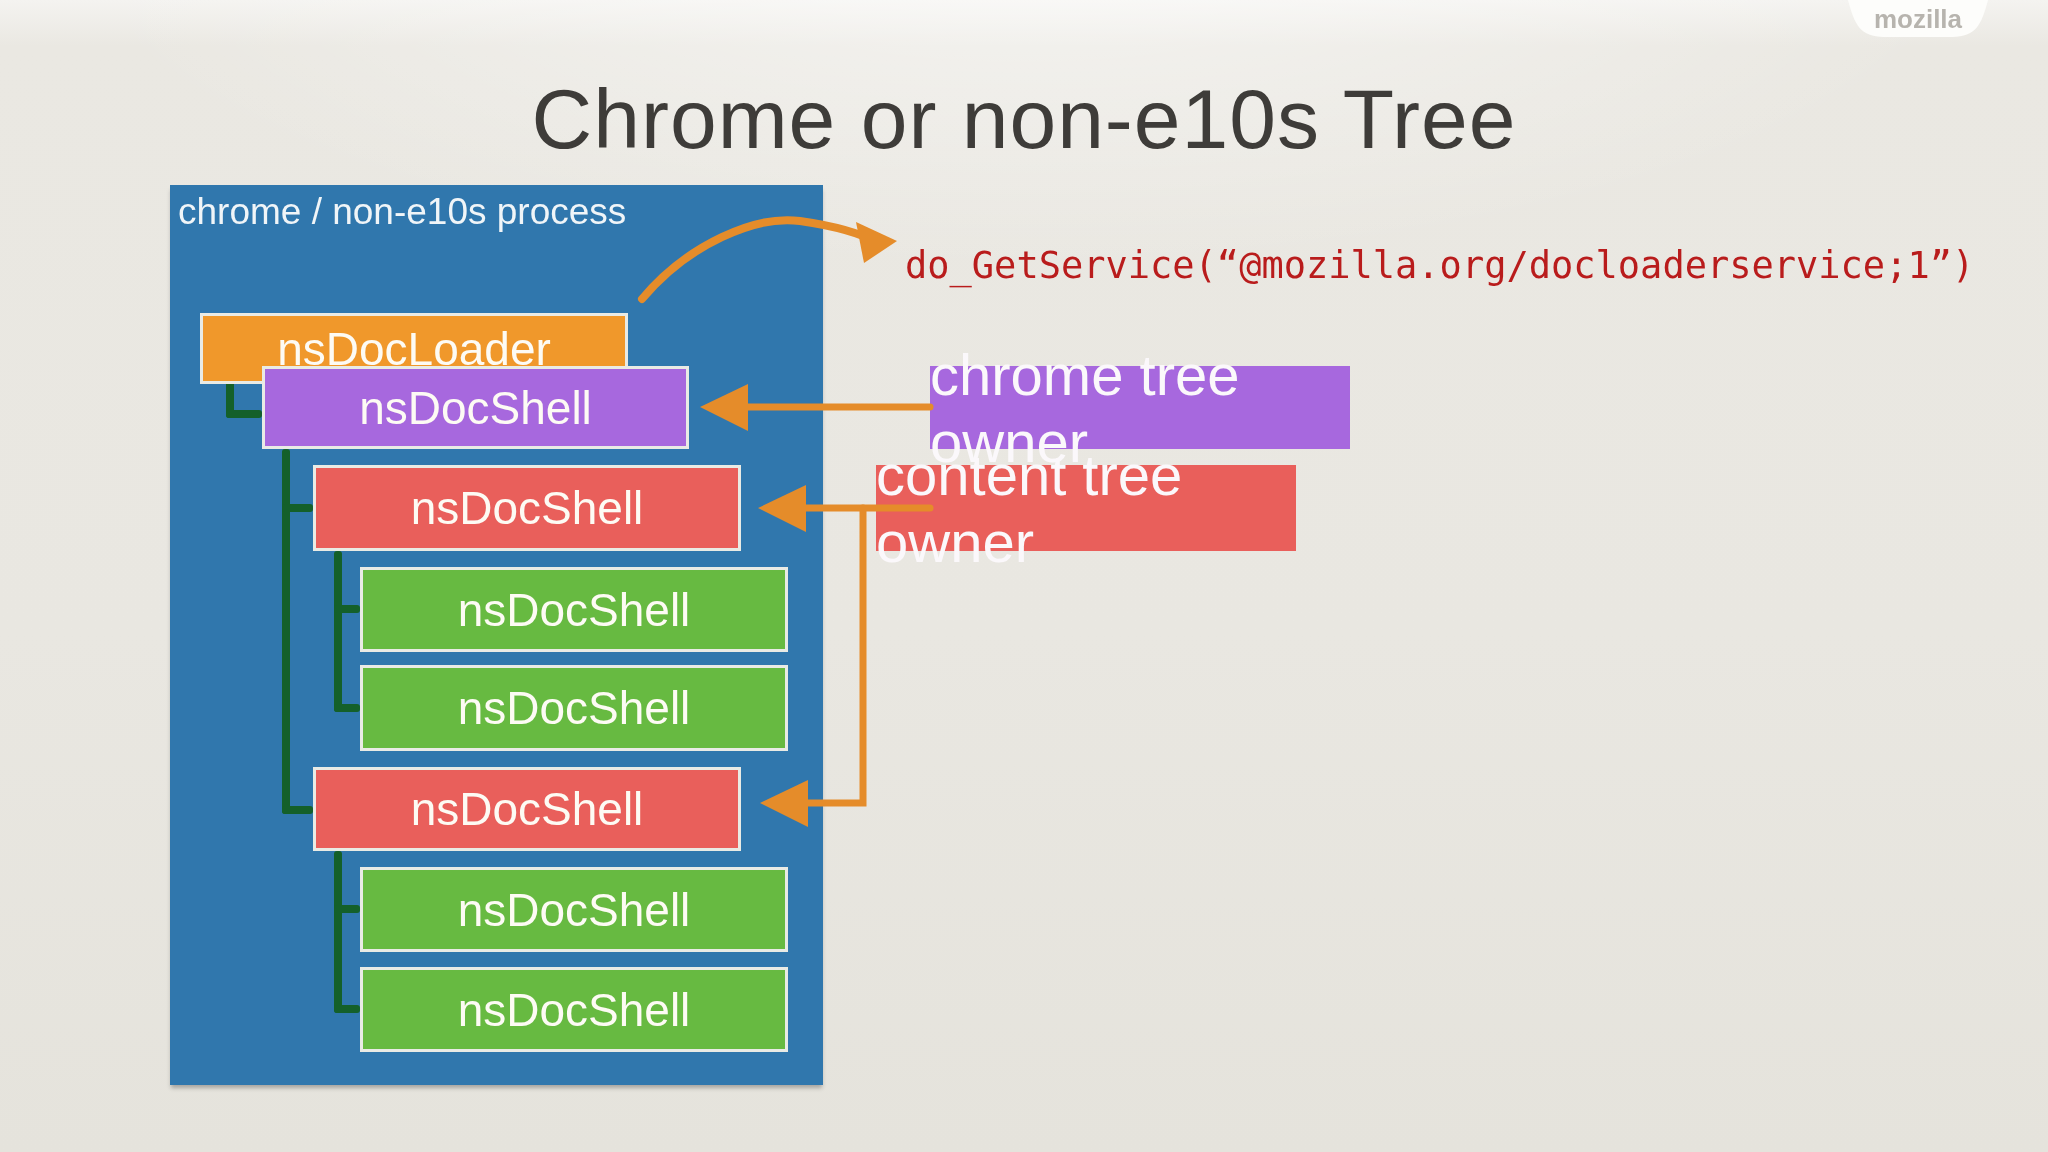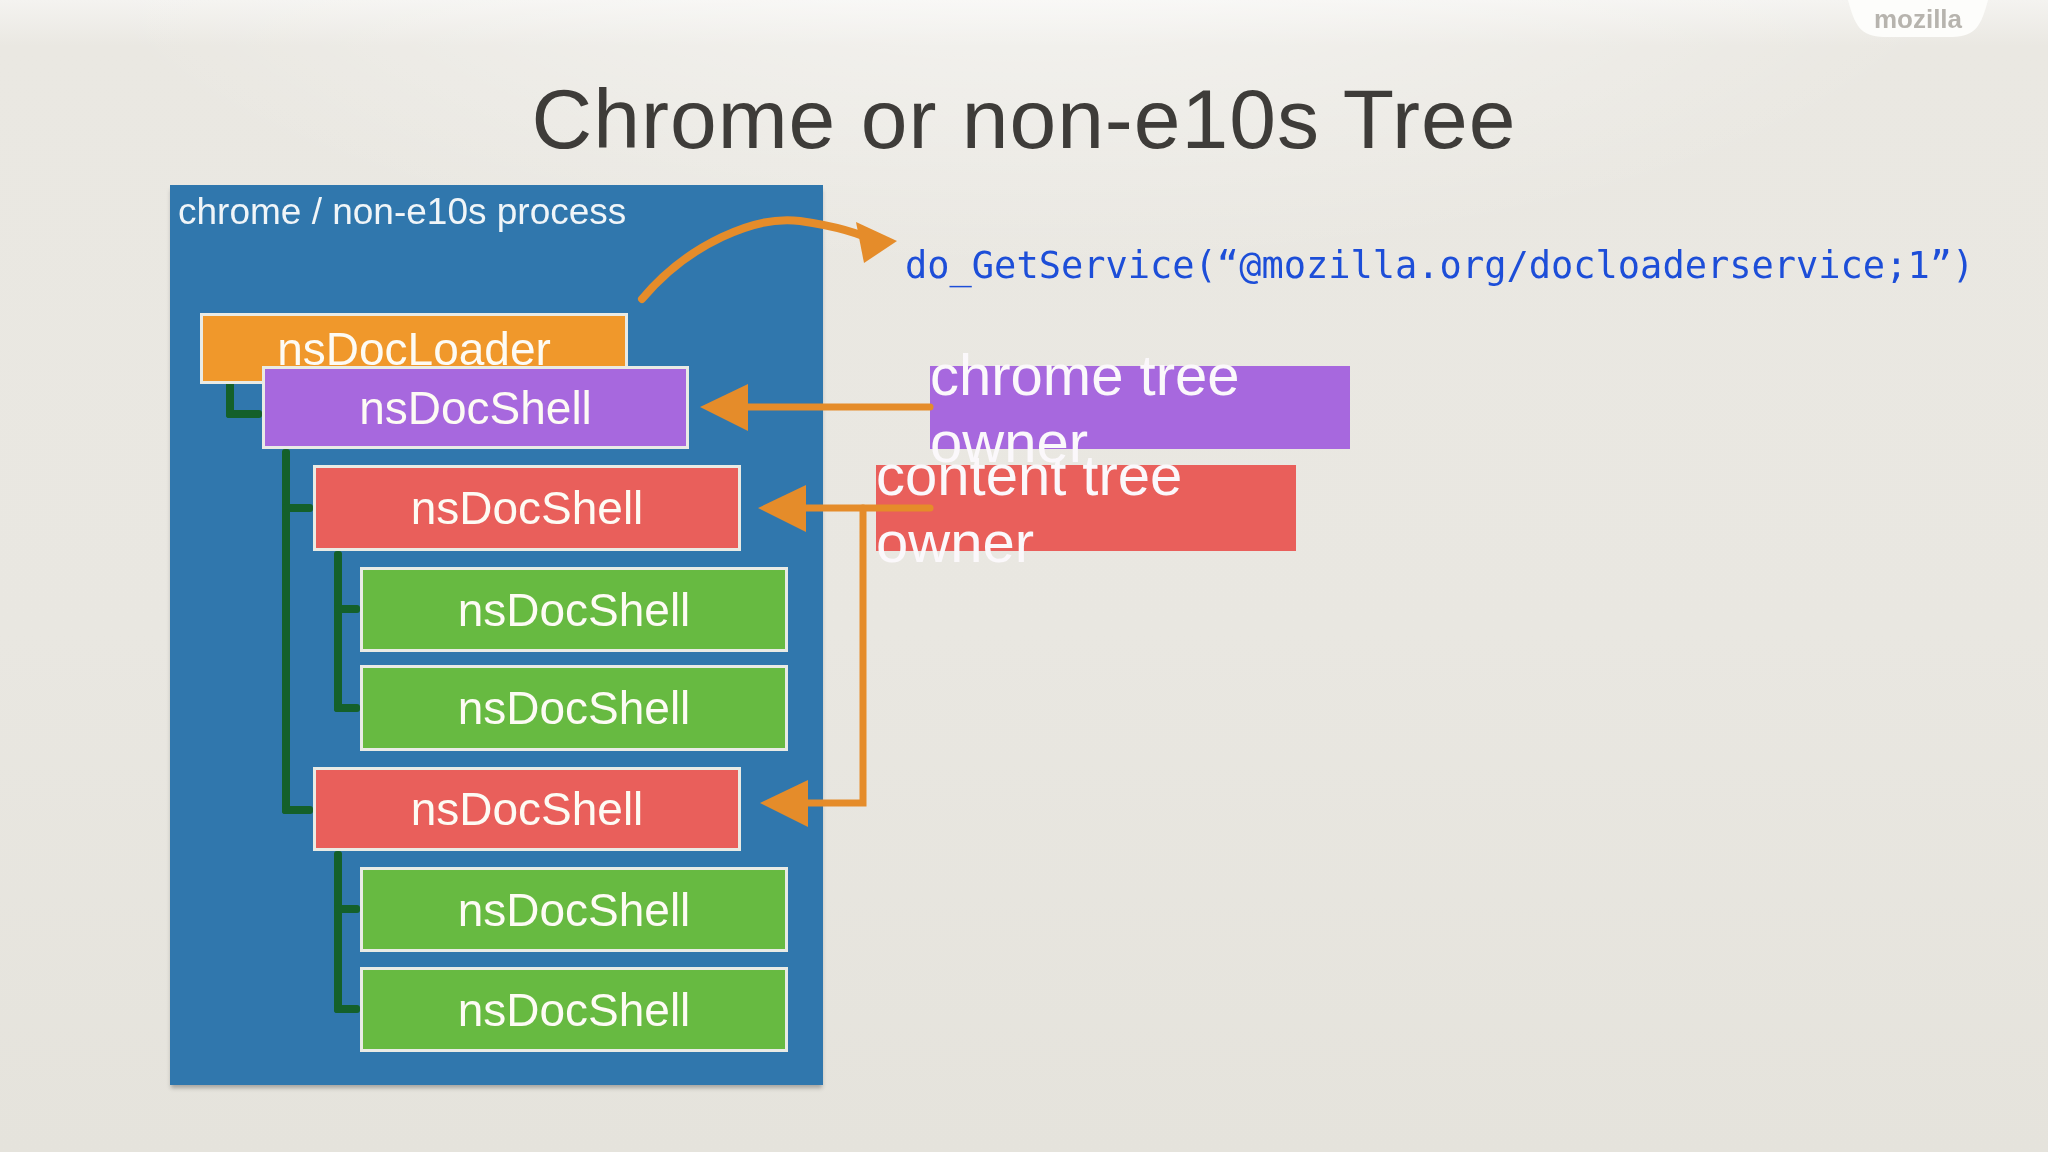--- a/index.html
+++ b/index.html
@@ -53,21 +53,21 @@
   .c-h2b{left:282px;top:806px;width:31px;height:8px;}
   .c-v3{left:334px;top:551px;width:8px;height:161px;}
   .c-h3a{left:334px;top:605px;width:26px;height:8px;}
   .c-h3b{left:334px;top:704px;width:26px;height:8px;}
   .c-v4{left:334px;top:851px;width:8px;height:162px;}
   .c-h4a{left:334px;top:905px;width:26px;height:8px;}
   .c-h4b{left:334px;top:1005px;width:26px;height:8px;}
   
   .code{
     position:absolute;left:905px;top:244px;
-    font-family:"DejaVu Sans Mono",monospace;font-size:37px;color:#1d4ed8;
+    font-family:"DejaVu Sans Mono",monospace;font-size:37px;color:#b91c1c;
     white-space:nowrap;
   }
   
   .legend-box{
     position:absolute;display:flex;align-items:center;justify-content:center;
     font-size:58px;font-weight:300;color:#fbf8fb;
   }
   .lg0{left:930px;top:366px;width:420px;height:83px;}
   .lg1{left:876px;top:465px;width:420px;height:86px;}
   

